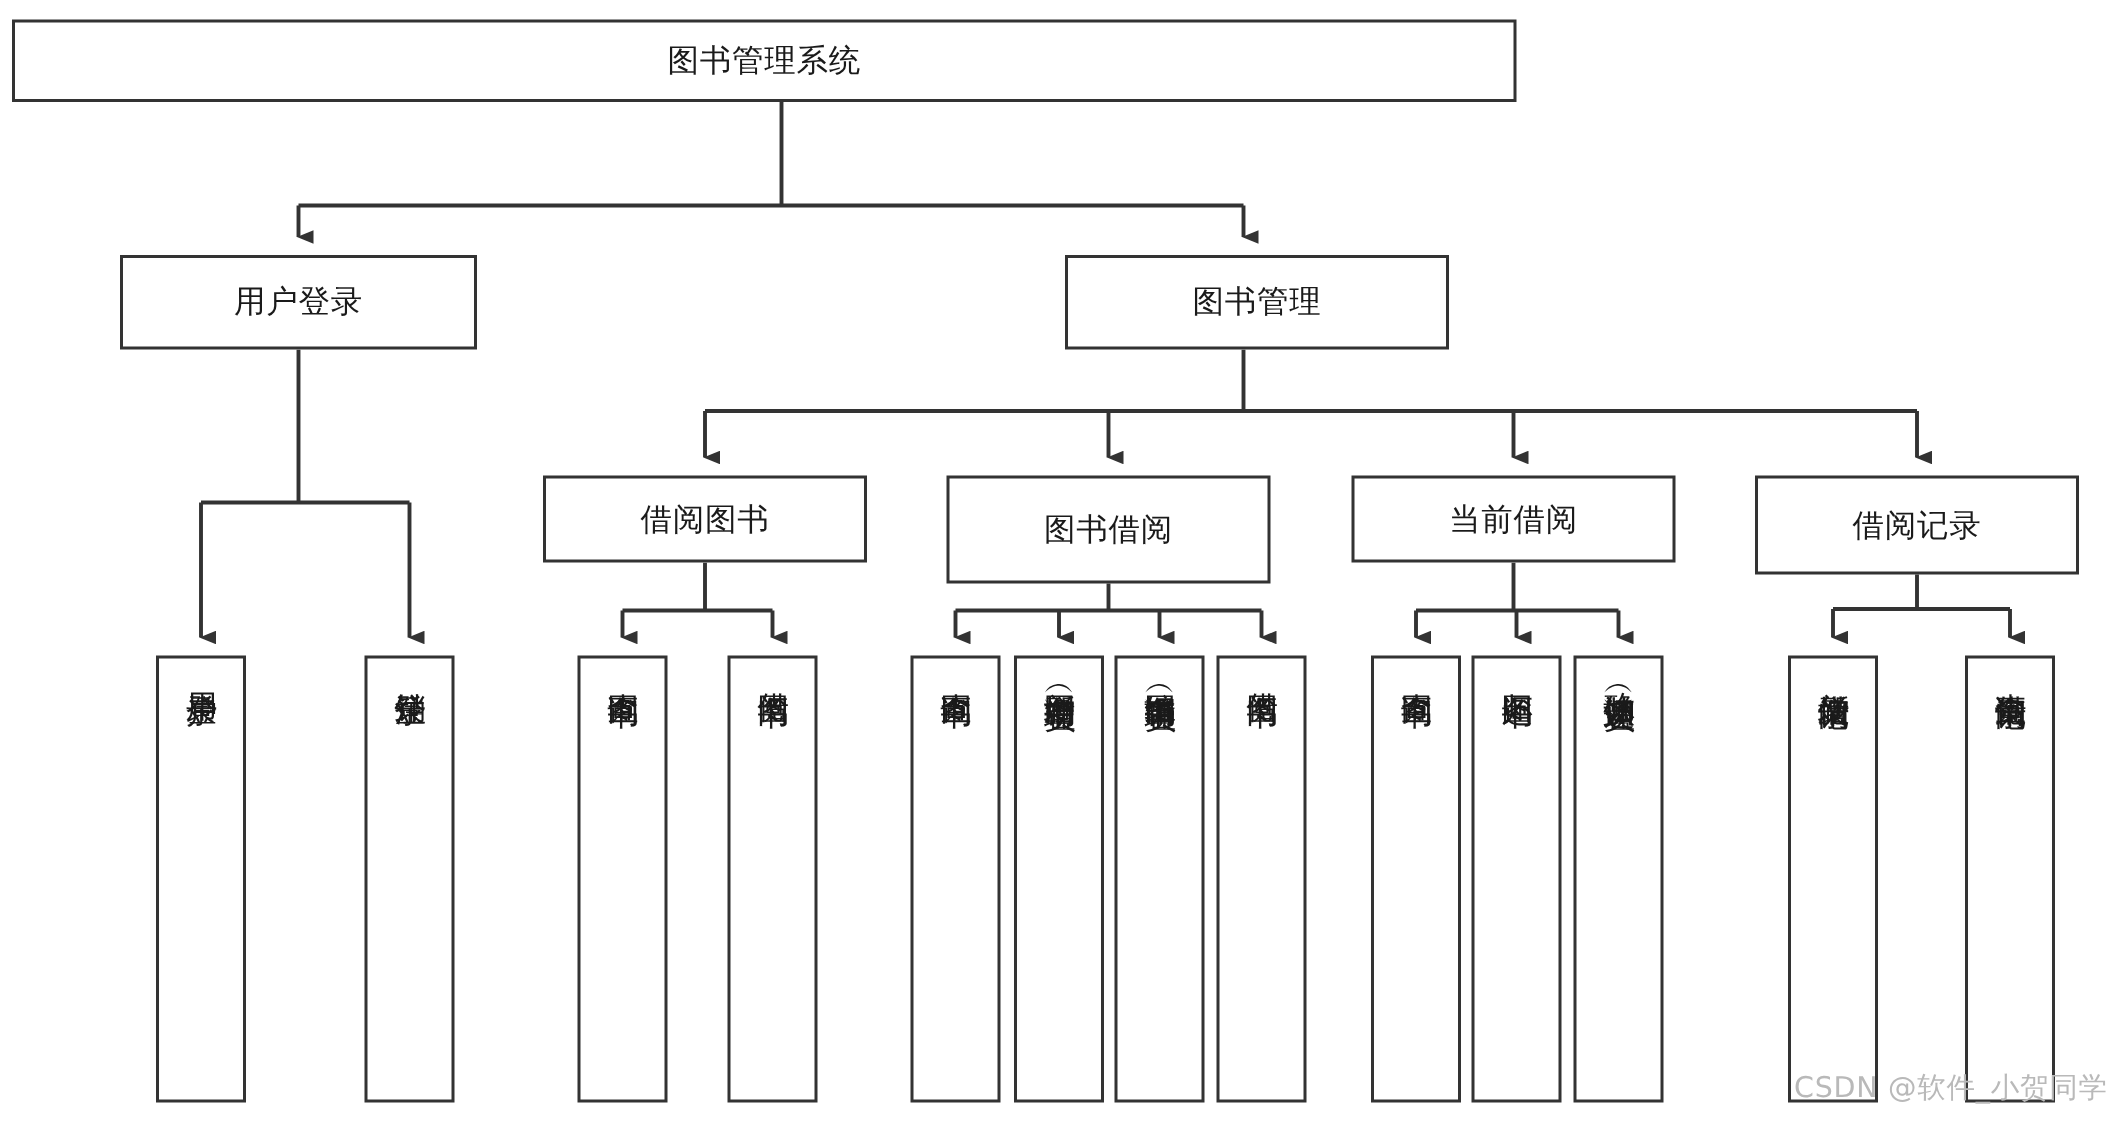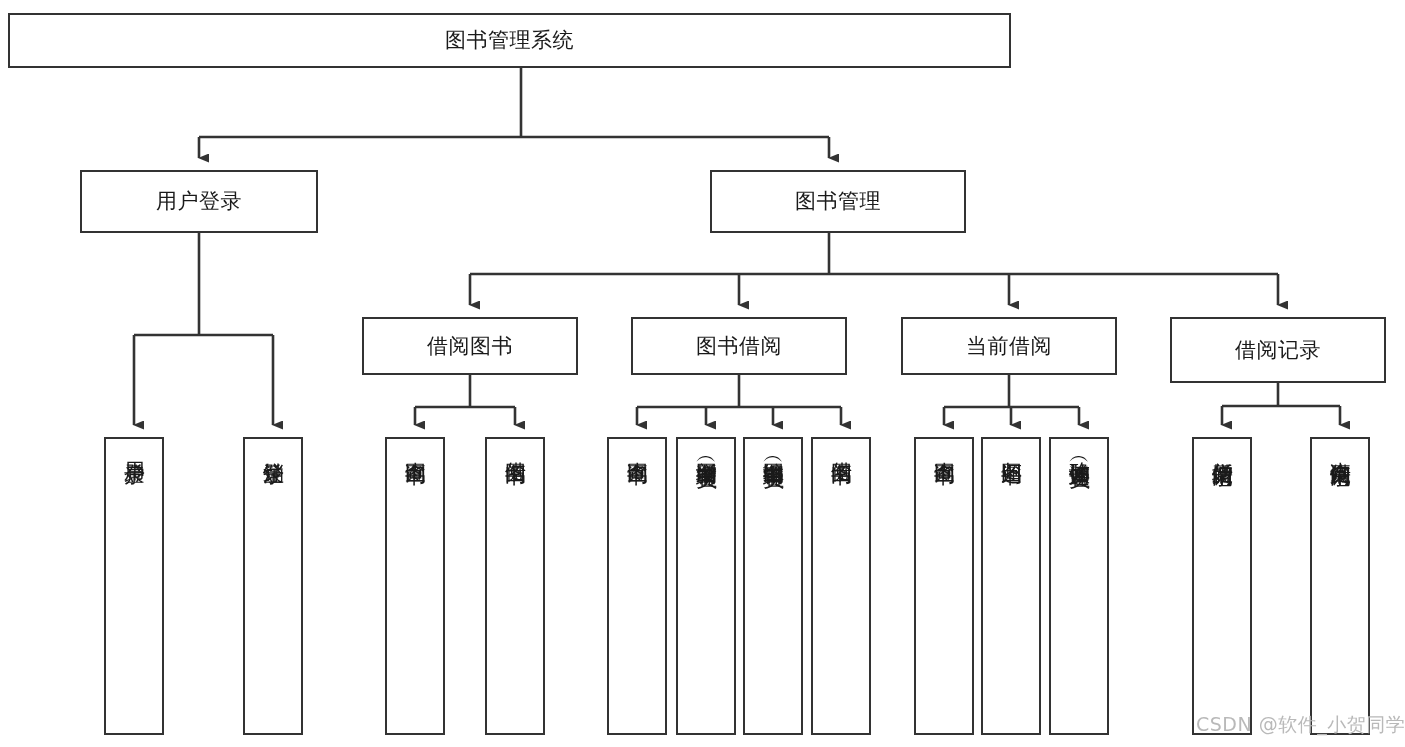--- a/index.html
+++ b/index.html
@@ -120,21 +120,21 @@
       </div>
       <div class="node horizontal" style="left: 80px; top: 170px; width: 238px; height: 63px;">
         <span class="node-label">用户登录</span>
       </div>
       <div class="node horizontal" style="left: 710px; top: 170px; width: 256px; height: 63px;">
         <span class="node-label">图书管理</span>
       </div>
       <div class="node horizontal" style="left: 362px; top: 317px; width: 216px; height: 58px;">
         <span class="node-label">借阅图书</span>
       </div>
-      <div class="node horizontal" style="left: 631px; top: 317px; width: 216px; height: 58px;">
+      <div class="node horizontal" style="left: 631px; top: 317px; width: 216px; height: 72px;">
         <span class="node-label">图书借阅</span>
       </div>
       <div class="node horizontal" style="left: 901px; top: 317px; width: 216px; height: 58px;">
         <span class="node-label">当前借阅</span>
       </div>
       <div class="node horizontal" style="left: 1170px; top: 317px; width: 216px; height: 66px;">
         <span class="node-label">借阅记录</span>
       </div>
       <div class="node vertical" style="left: 104px; top: 437px; width: 60px; height: 298px;">
         <span class="node-label">用户登录</span>

